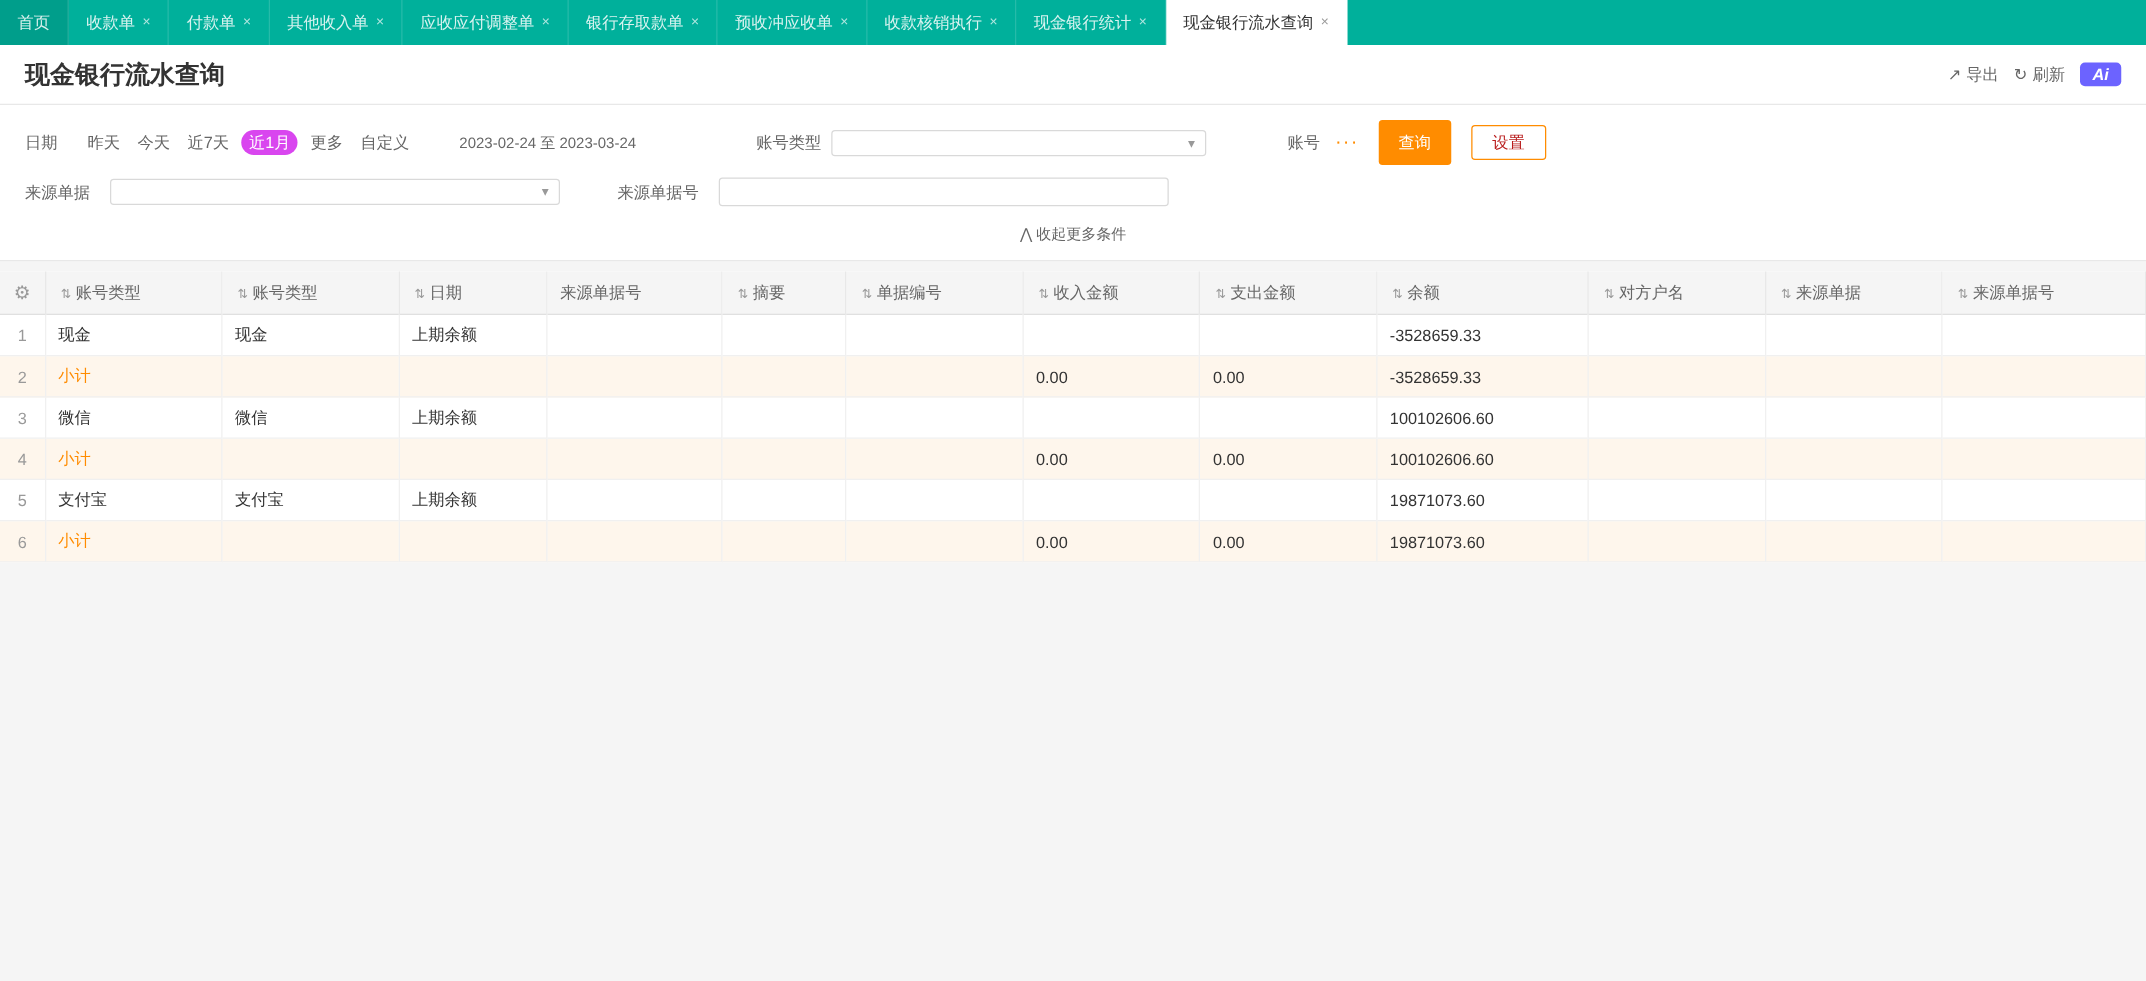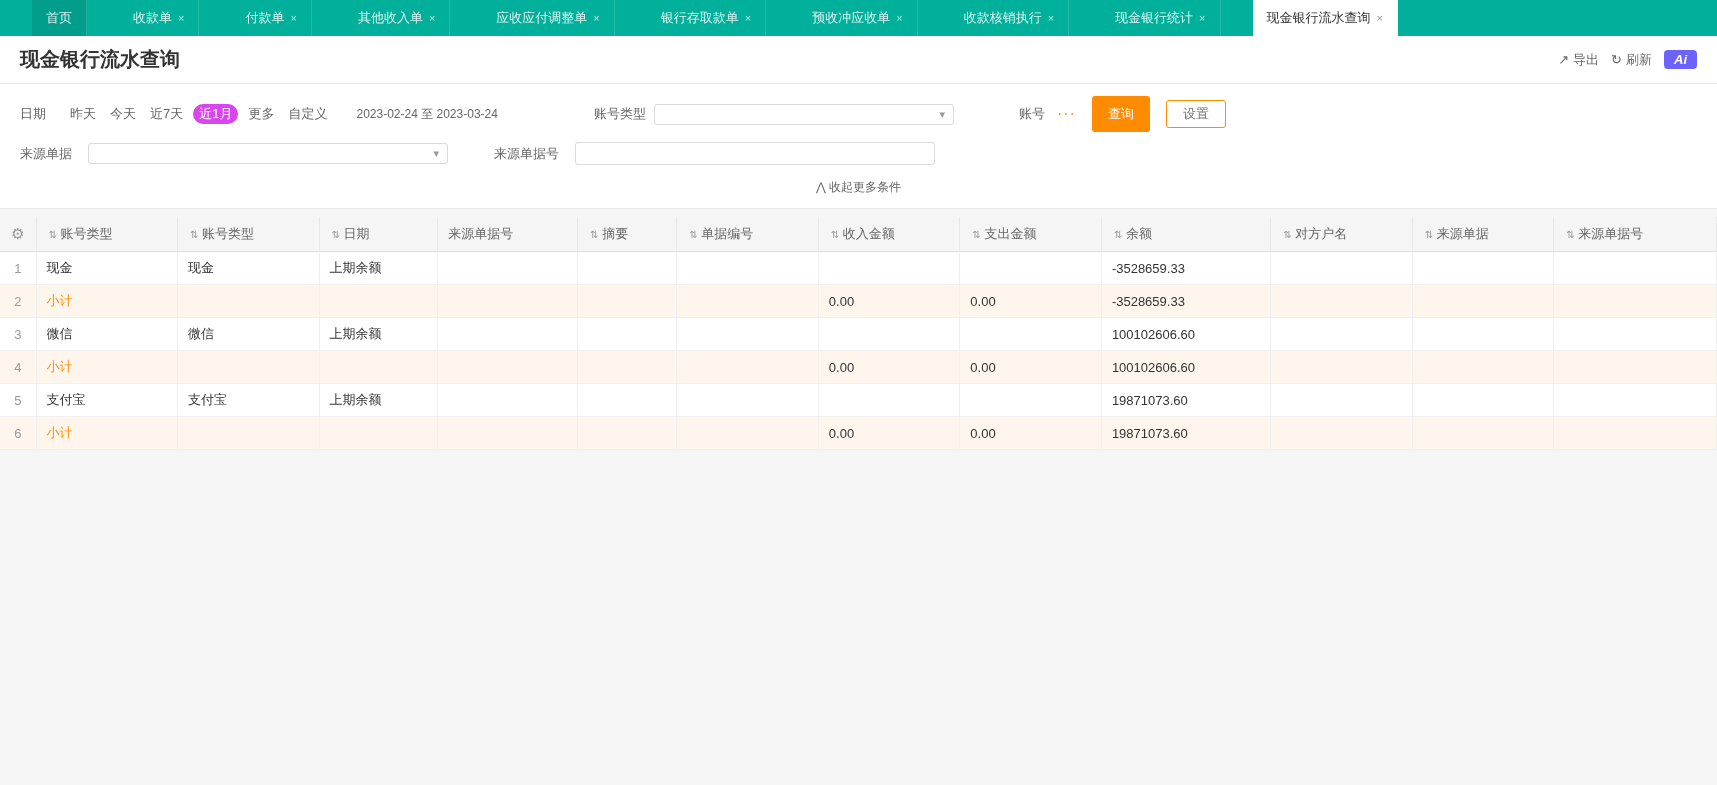--- a/index.html
+++ b/index.html
@@ -18,21 +18,20 @@
       display: flex;
       align-items: center;
       padding: 0 14px;
       height: 36px;
       color: rgba(255,255,255,0.85);
       font-size: 13px;
       cursor: pointer;
       white-space: nowrap;
       border-right: 1px solid rgba(255,255,255,0.15);
       position: relative;
-      margin-left: 32px;
     }
     .nav-tab.home {
       background: rgba(0,0,0,0.1);
     }
     .nav-tab.active {
       background: #fff;
       color: #333;
     }
     .nav-tab .close-btn {
       margin-left: 6px;
@@ -103,21 +102,21 @@
     }
     .date-btn.active {
       background: #d946ef;
       color: #fff;
       border-radius: 10px;
       padding: 1px 6px;
     }
     .date-range {
       color: #666;
       font-size: 12px;
-      margin-left: 9px;
+      margin-left: 20px;
     }
     .filter-select {
       display: flex;
       align-items: center;
       border: 1px solid #d9d9d9;
       border-radius: 3px;
       padding: 3px 8px;
       min-width: 200px;
       cursor: pointer;
       background: #fff;
@@ -147,21 +146,21 @@
       background: #ff8c00;
       color: #fff;
       border: none;
       border-radius: 3px;
       padding: 9px 16px;
       cursor: pointer;
       font-size: 13px;
     }
     .settings-btn {
       background: #fff;
-      color: #737373;
+      color: #b91c1c;
       border: 1px solid #ff8c00;
       border-radius: 3px;
       padding: 4px 16px;
       cursor: pointer;
       font-size: 13px;
     }
     .collapse-bar {
       text-align: center;
       padding: 4px 0 0 0;
       color: #666;

